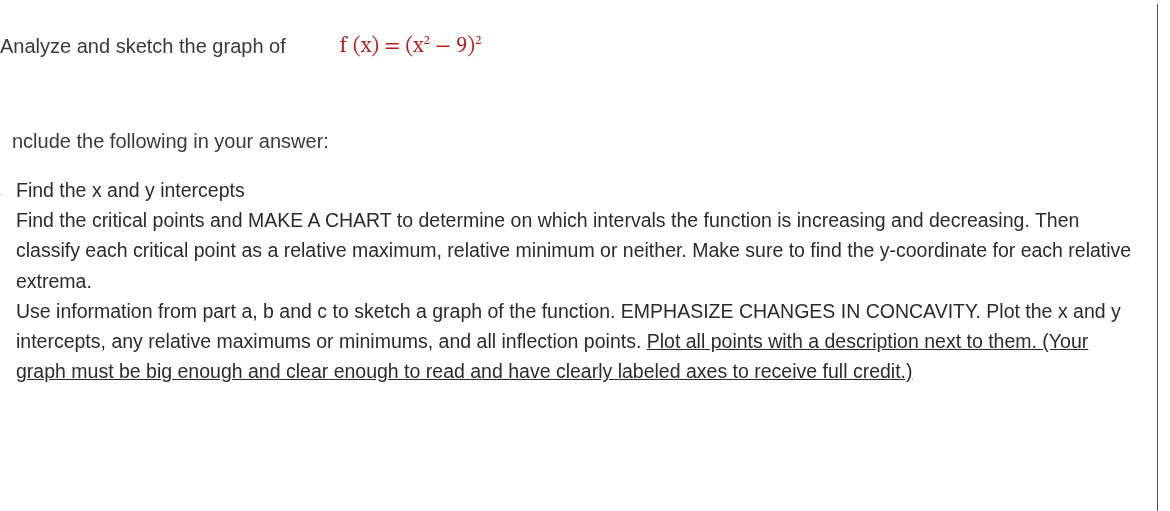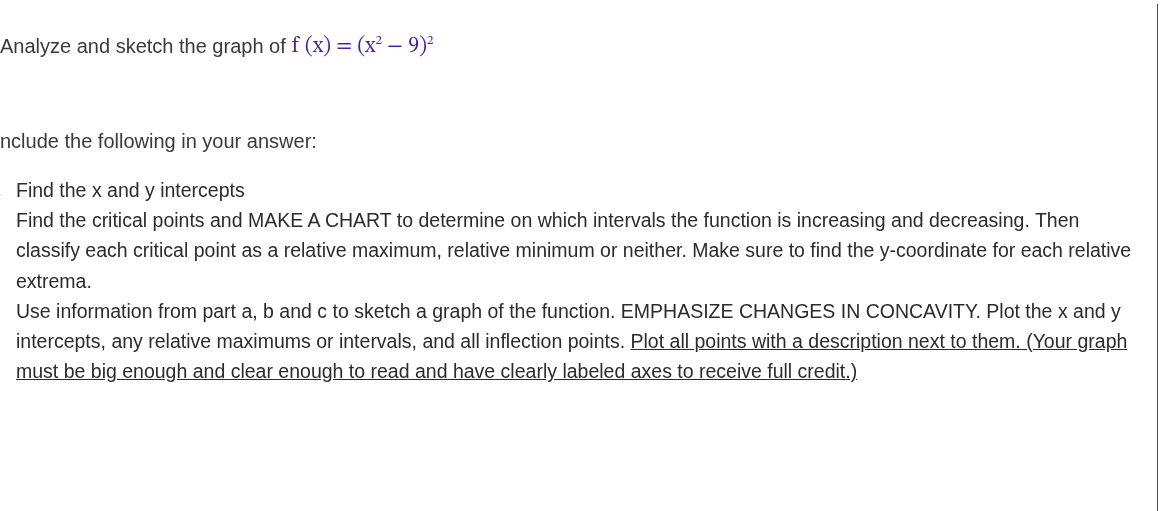--- a/index.html
+++ b/index.html
@@ -27,29 +27,31 @@
     color: #3a3a3a;
     margin-bottom: 70px;
     display: flex;
     align-items: center;
     gap: 6px;
   }
   .math {
     font-family: "Cambria Math", "STIX Two Math", "Times New Roman", serif;
     font-weight: 600;
     font-size: 22px;
-    color: #4c1d95;
+    color: #b91c1c;
+    margin-left: 48px;
   }
   .math .paren { font-size: 22px; }
   .math sup { font-size: 13px; vertical-align: super; }
   .include-line {
     font-size: 20px;
     font-weight: 300;
     color: #3a3a3a;
     margin-bottom: 22px;
+    padding-left: 12px;
   }
   ol.items {
     list-style: none;
     padding-left: 16px;
   }
   ol.items li {
     position: relative;
     font-size: 19.5px;
     font-weight: 500;
     color: #2b2b2b;
@@ -84,17 +86,17 @@
     <li>
       <span class="num">1.</span>
       <span>Find the x and y intercepts</span>
     </li>
     <li>
       <span class="num"></span>
       <span>Find the critical points and MAKE A CHART to determine on which intervals the function is increasing and decreasing. Then classify each critical point as a relative maximum, relative minimum or neither. Make sure to find the y-coordinate for each relative extrema.</span>
     </li>
     <li>
       <span class="num"></span>
-      <span>Use information from part a, b and c to sketch a graph of the function. EMPHASIZE CHANGES IN CONCAVITY. Plot the x and y intercepts, any relative maximums or intervals, and all inflection points. </span><span class="uline">Plot all points with a description next to them. (Your graph must be big enough and clear enough to read and have clearly labeled axes to receive full credit.)</span>
+      <span>Use information from part a, b and c to sketch a graph of the function. EMPHASIZE CHANGES IN CONCAVITY. Plot the x and y intercepts, any relative maximums or minimums, and all inflection points. </span><span class="uline">Plot all points with a description next to them. (Your graph must be big enough and clear enough to read and have clearly labeled axes to receive full credit.)</span>
     </li>
   </ol>
 
 </div>
 
 </body></html>

